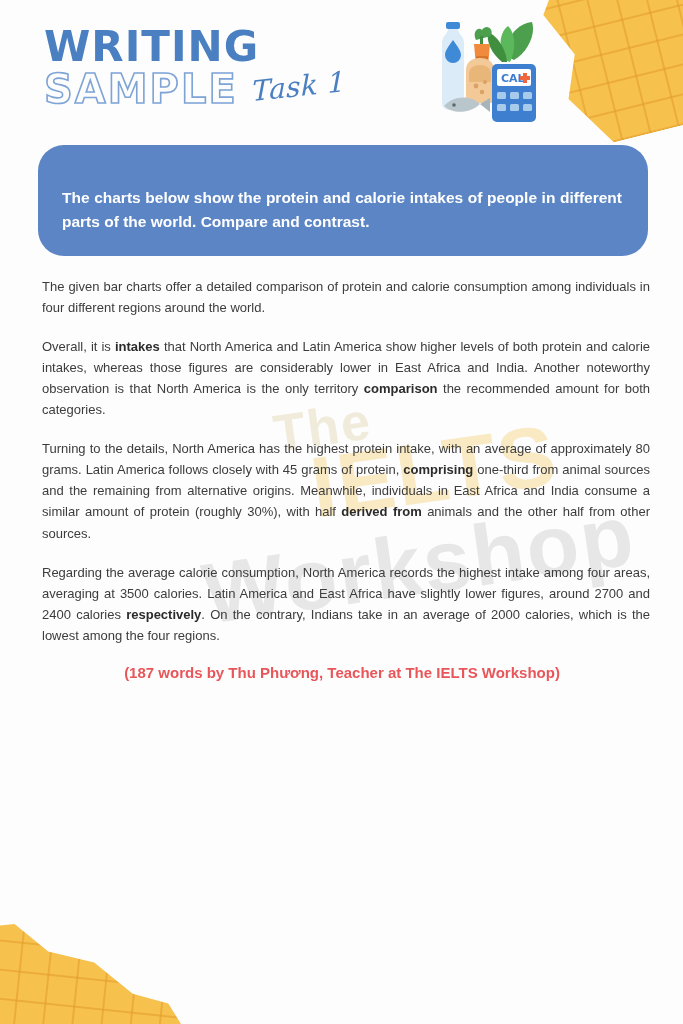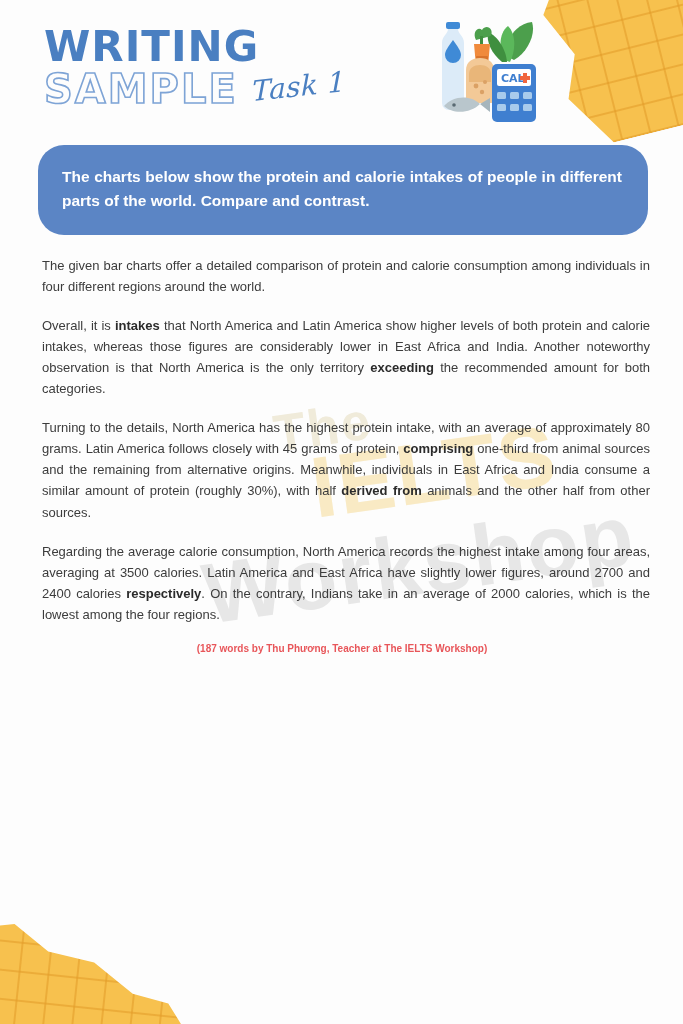--- a/index.html
+++ b/index.html
@@ -139,20 +139,21 @@
     border-radius: 26px;
     padding: 20px 26px 22px 24px;
     color: #ffffff;
   }
   #prompt-text {
     font-size: 15.5px;
     font-weight: 700;
     line-height: 1.55;
     text-align: justify;
     text-align-last: left;
+    margin-top: 21px;
   }
 
   
   #body-copy {
     position: relative;
     z-index: 2;
     padding: 0 33px 0 42px;
     margin-top: 20px;
   }
   .para {
@@ -163,21 +164,21 @@
     text-align-last: left;
     margin-bottom: 18px;
   }
   .para b { font-weight: 700; color: #2b2b2b; }
 
   #credit {
     position: relative;
     z-index: 2;
     margin-top: 6px;
     text-align: center;
-    font-size: 10px;
+    font-size: 15px;
     font-weight: 700;
     color: #e8565a;
     padding-right: 8px;
   }
 </style>
 </head>
 <body>
 
 <div id="page">
 
@@ -256,20 +257,20 @@
       </svg>
     </div>
   </div>
 
   <div id="prompt-box">
     <div id="prompt-text">The charts below show the protein and calorie intakes of people in different parts of the world. Compare and contrast.</div>
   </div>
 
   <div id="body-copy">
     <p class="para">The given bar charts offer a detailed comparison of protein and calorie consumption among individuals in four different regions around the world.</p>
-    <p class="para">Overall, it is <b>intakes</b> that North America and Latin America show higher levels of both protein and calorie intakes, whereas those figures are considerably lower in East Africa and India. Another noteworthy observation is that North America is the only territory <b>exceeding</b> the recommended amount for both categories.</p>
+    <p class="para">Overall, it is <b>intakes</b> that North America and Latin America show higher levels of both protein and calorie intakes, whereas those figures are considerably lower in East Africa and India. Another noteworthy observation is that North America is the only territory <b>comparison</b> the recommended amount for both categories.</p>
     <p class="para">Turning to the details, North America has the highest protein intake, with an average of approximately 80 grams. Latin America follows closely with 45 grams of protein, <b>comprising</b> one-third from animal sources and the remaining from alternative origins. Meanwhile, individuals in East Africa and India consume a similar amount of protein (roughly 30%), with half <b>derived from</b> animals and the other half from other sources.</p>
     <p class="para">Regarding the average calorie consumption, North America records the highest intake among four areas, averaging at 3500 calories. Latin America and East Africa have slightly lower figures, around 2700 and 2400 calories <b>respectively</b>. On the contrary, Indians take in an average of 2000 calories, which is the lowest among the four regions.</p>
 
     <div id="credit">(187 words by Thu Phương, Teacher at The IELTS Workshop)</div>
   </div>
 
 </div>
 
 </body></html>

